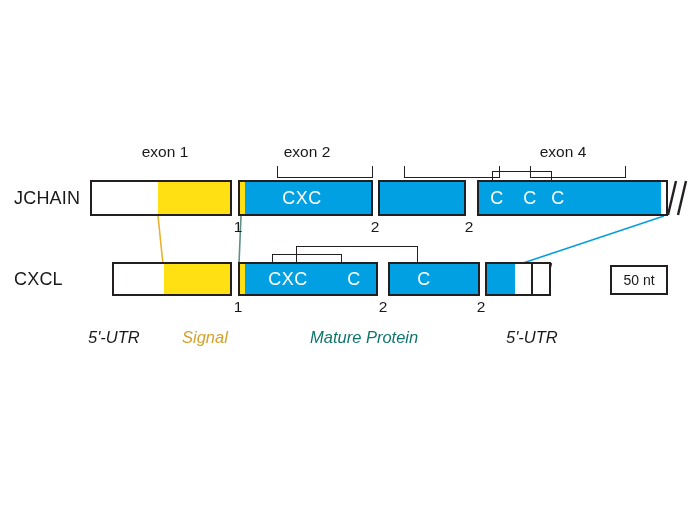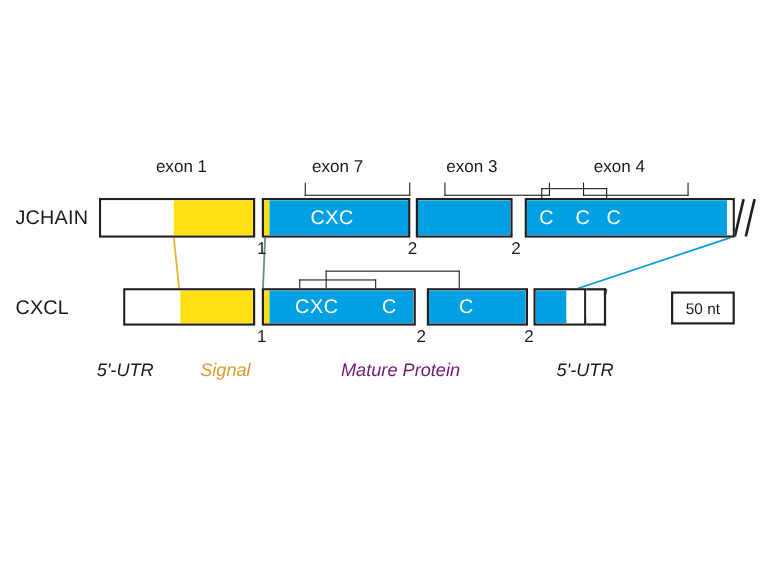--- a/index.html
+++ b/index.html
@@ -70,21 +70,21 @@
   }
 
   
   .legend-item {
     font-size: 16.5px;
     white-space: nowrap;
     font-style: italic;
   }
   .lg-black { color: #1a1a1a; }
   .lg-gold  { color: #d6a12a; }
-  .lg-blue  { color: #701a75; }
+  .lg-blue  { color: #0f766e; }
 
   
   .scale-box {
     box-sizing: border-box;
     border: 2.2px solid #231f20;
     background: #ffffff;
     display: flex;
     align-items: center;
     justify-content: center;
     font-size: 14px;
@@ -127,22 +127,21 @@
     <line x1="664" y1="216" x2="517" y2="265" stroke="#00a0e3" stroke-width="1.6"></line>
 
     <line x1="668" y1="215" x2="676" y2="181" stroke="#231f20" stroke-width="2.4"></line>
     <line x1="678" y1="215" x2="686" y2="181" stroke="#231f20" stroke-width="2.4"></line>
 
     <line x1="533" y1="295" x2="541" y2="263" stroke="#231f20" stroke-width="2.4"></line>
     <line x1="543" y1="295" x2="551" y2="263" stroke="#231f20" stroke-width="2.4"></line>
   </svg>
 
   <div class="abs exon-label" style="left:100px; top:143px; width:130px;">exon 1</div>
-  <div class="abs exon-label" style="left:248px; top:143px; width:118px;">exon 7</div>
-  <div class="abs exon-label" style="left:374px; top:143px; width:110px;">exon 3</div>
+  <div class="abs exon-label" style="left:248px; top:143px; width:118px;">exon 2</div>
   <div class="abs exon-label" style="left:508px; top:143px; width:110px;text-align:center;">exon 4</div>
 
   <div class="abs exon-bracket" style="left:277px; top:166px; width:96px; height:12px;"></div>
   <div class="abs exon-bracket" style="left:404px; top:166px; width:96px; height:12px;"></div>
   <div class="abs exon-bracket" style="left:530px; top:166px; width:96px; height:12px;"></div>
 
   <div class="abs row-label" style="left:14px; top:188px;text-align:center;">JCHAIN</div>
 
   <div class="abs bracket" style="left:492px; top:171px; width:60px; height:12px;"></div>
 

